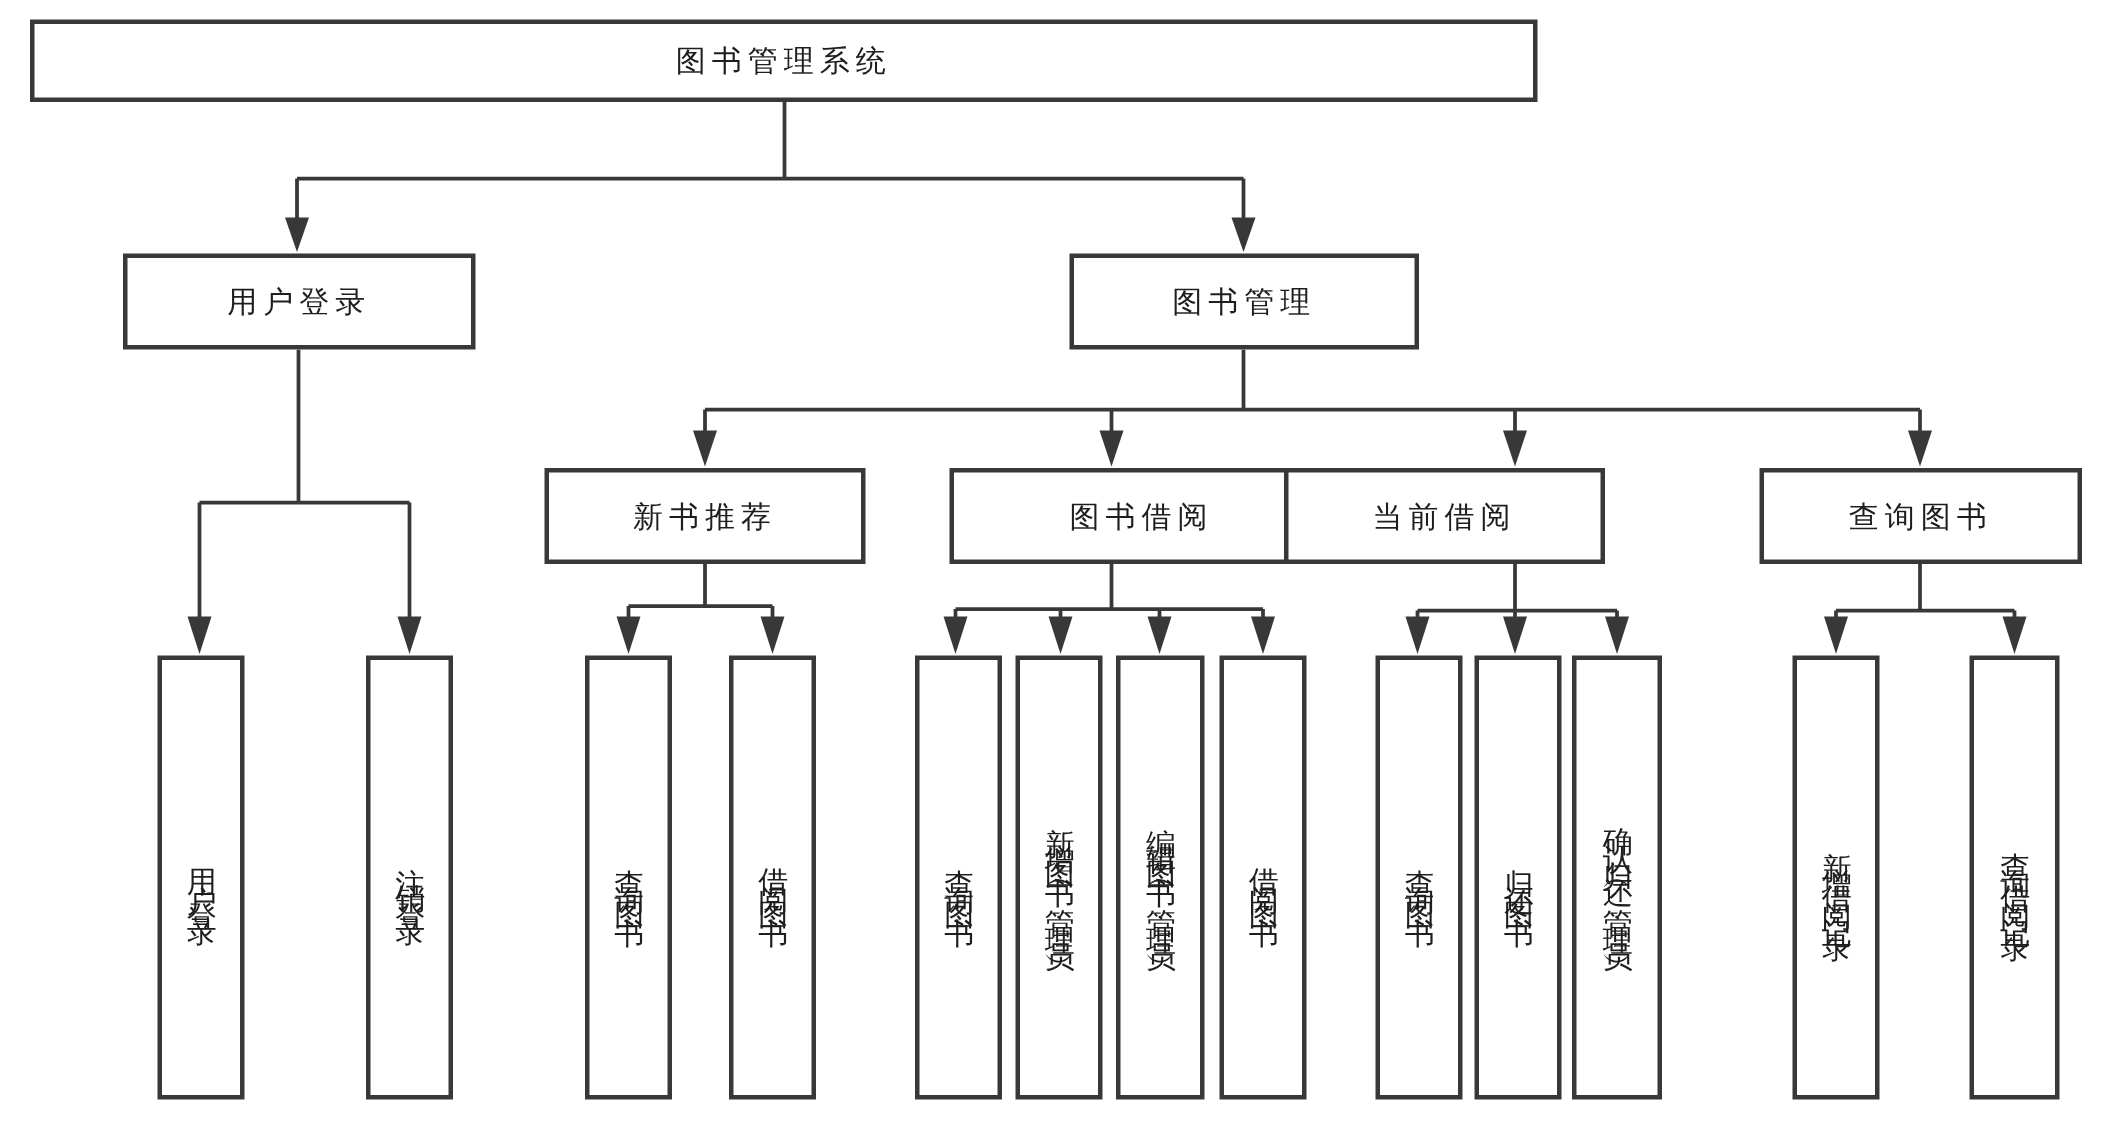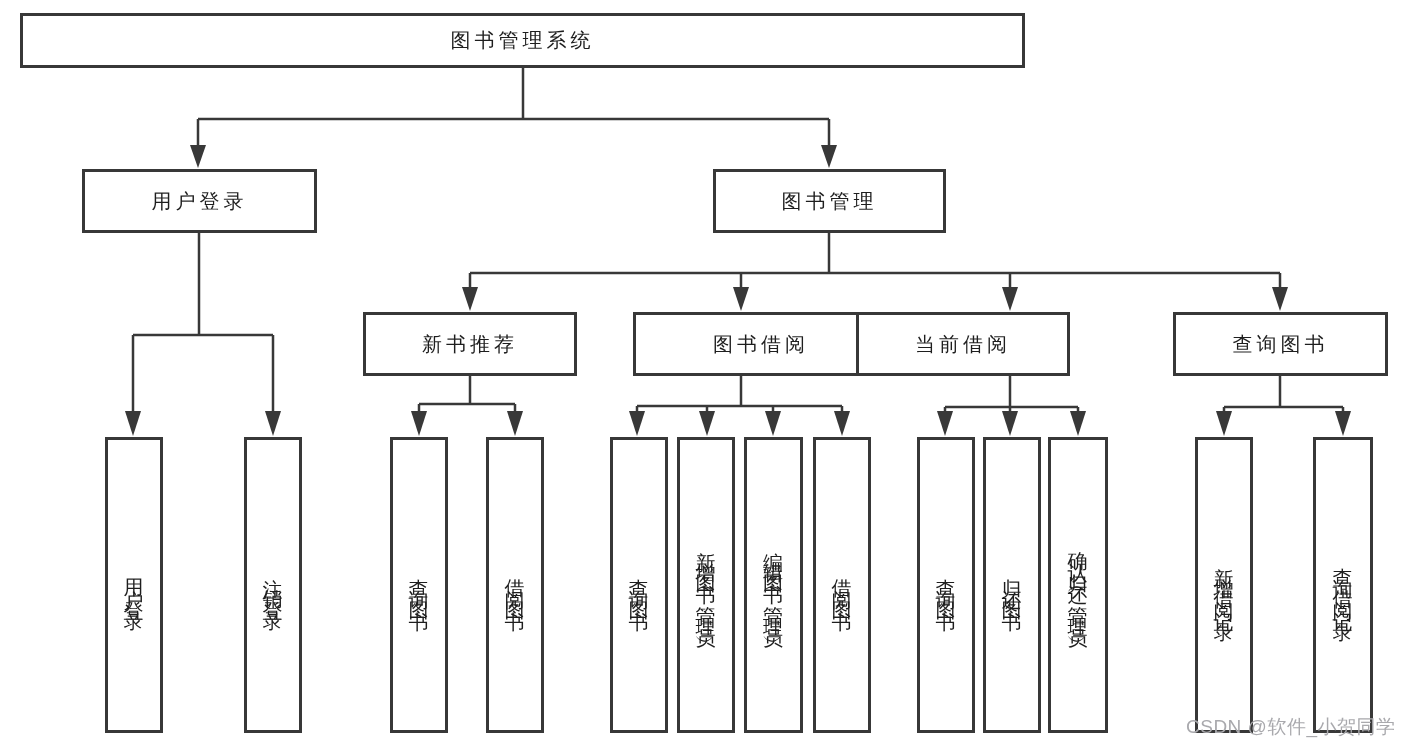--- a/index.html
+++ b/index.html
@@ -147,15 +147,14 @@
     <span class="vtext">确认归还（管理员）</span>
   </div>
 
   <div class="node vbox" style="left:1195px;top:437px;width:58px;height:296px;">
     <span class="vtext">新增借阅记录</span>
   </div>
   <div class="node vbox" style="left:1313px;top:437px;width:60px;height:296px;">
     <span class="vtext">查询借阅记录</span>
   </div>
 
-  <div class="watermark">CSDN @软件_小贺同学</div>
 
 </div>
 
 </body></html>

